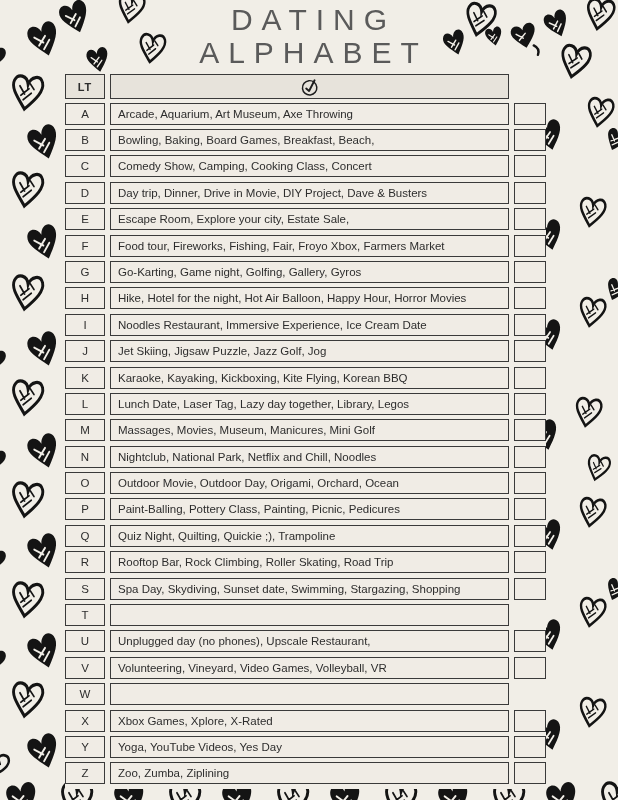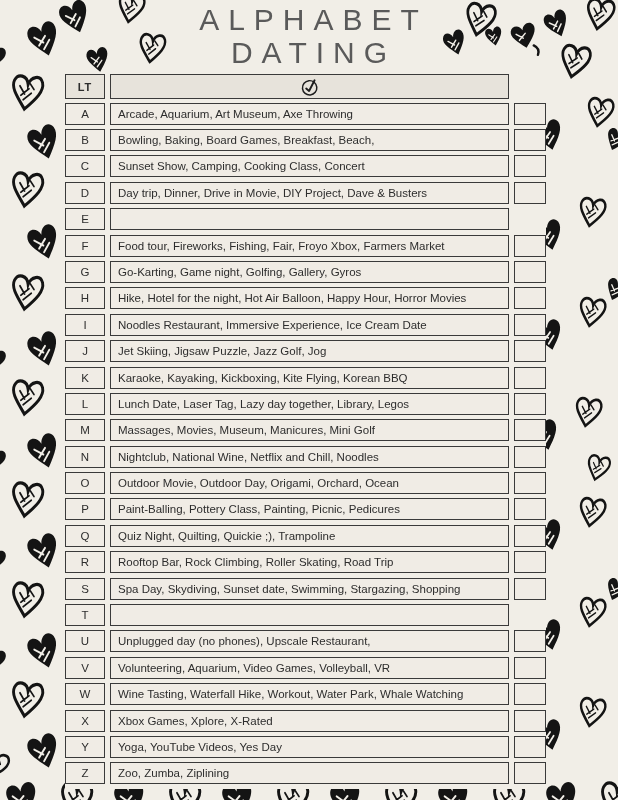--- a/index.html
+++ b/index.html
@@ -381,22 +381,22 @@
         </svg>
       </div>
       <div class="heart" style="left: 598px; top: 779.3px; width: 36px; height: 41.4px; transform: rotate(8deg);">
         <svg viewBox="0 0 100 100" preserveAspectRatio="none">
           <use href="#ho"></use>
         </svg>
       </div>
     </div>
 
   <div class="title">
+    <div>DATING</div>
     <div>ALPHABET</div>
-    <div>DATING</div>
   </div>
 
   <div class="sheet">
     <div class="trow header">
       <div class="cell letter hcell">LT</div>
       <div class="cell check hcell">
         <svg class="checkicon" viewBox="0 0 24 24">
           <circle cx="12" cy="13.5" r="8.2" fill="none" stroke="#1d1d1d" stroke-width="1.7"></circle>
           <path d="M8 14 L11 17 L18.5 5.5" fill="none" stroke="#1d1d1d" stroke-width="2.2" stroke-linecap="round" stroke-linejoin="round"></path>
         </svg>
@@ -410,32 +410,33 @@
   </div>
 
   <div class="trow">
     <div class="cell letter">B</div>
     <div class="cell ideas">Bowling, Baking, Board Games, Breakfast, Beach,</div>
     <div class="cell check"></div>
   </div>
 
   <div class="trow">
     <div class="cell letter">C</div>
-    <div class="cell ideas">Sunset Show, Camping, Cooking Class, Concert</div>
+    <div class="cell ideas">Comedy Show, Camping, Cooking Class, Concert</div>
     <div class="cell check"></div>
   </div>
 
   <div class="trow">
     <div class="cell letter">D</div>
     <div class="cell ideas">Day trip, Dinner, Drive in Movie, DIY Project, Dave &amp; Busters</div>
     <div class="cell check"></div>
   </div>
 
   <div class="trow">
     <div class="cell letter">E</div>
+    <div class="cell ideas">Escape Room, Explore your city, Estate Sale,</div>
     <div class="cell check"></div>
   </div>
 
   <div class="trow">
     <div class="cell letter">F</div>
     <div class="cell ideas">Food tour, Fireworks, Fishing, Fair, Froyo Xbox, Farmers Market</div>
     <div class="cell check"></div>
   </div>
 
   <div class="trow">
@@ -475,21 +476,21 @@
   </div>
 
   <div class="trow">
     <div class="cell letter">M</div>
     <div class="cell ideas">Massages, Movies, Museum, Manicures, Mini Golf</div>
     <div class="cell check"></div>
   </div>
 
   <div class="trow">
     <div class="cell letter">N</div>
-    <div class="cell ideas">Nightclub, National Wine, Netflix and Chill, Noodles</div>
+    <div class="cell ideas">Nightclub, National Park, Netflix and Chill, Noodles</div>
     <div class="cell check"></div>
   </div>
 
   <div class="trow">
     <div class="cell letter">O</div>
     <div class="cell ideas">Outdoor Movie, Outdoor Day, Origami, Orchard, Ocean</div>
     <div class="cell check"></div>
   </div>
 
   <div class="trow">
@@ -522,27 +523,26 @@
   </div>
 
   <div class="trow">
     <div class="cell letter">U</div>
     <div class="cell ideas">Unplugged day (no phones), Upscale Restaurant,</div>
     <div class="cell check"></div>
   </div>
 
   <div class="trow">
     <div class="cell letter">V</div>
-    <div class="cell ideas">Volunteering, Aquarium, Video Games, Volleyball, VR</div>
+    <div class="cell ideas">Volunteering, Vineyard, Video Games, Volleyball, VR</div>
     <div class="cell check"></div>
   </div>
 
   <div class="trow">
     <div class="cell letter">W</div>
-    <div class="cell ideas">Wine Tasting, Waterfall Hike, Workout, Water Park, Whale Watching</div>
     <div class="cell check"></div>
   </div>
 
   <div class="trow">
     <div class="cell letter">X</div>
     <div class="cell ideas">Xbox Games, Xplore, X-Rated</div>
     <div class="cell check"></div>
   </div>
 
   <div class="trow">

